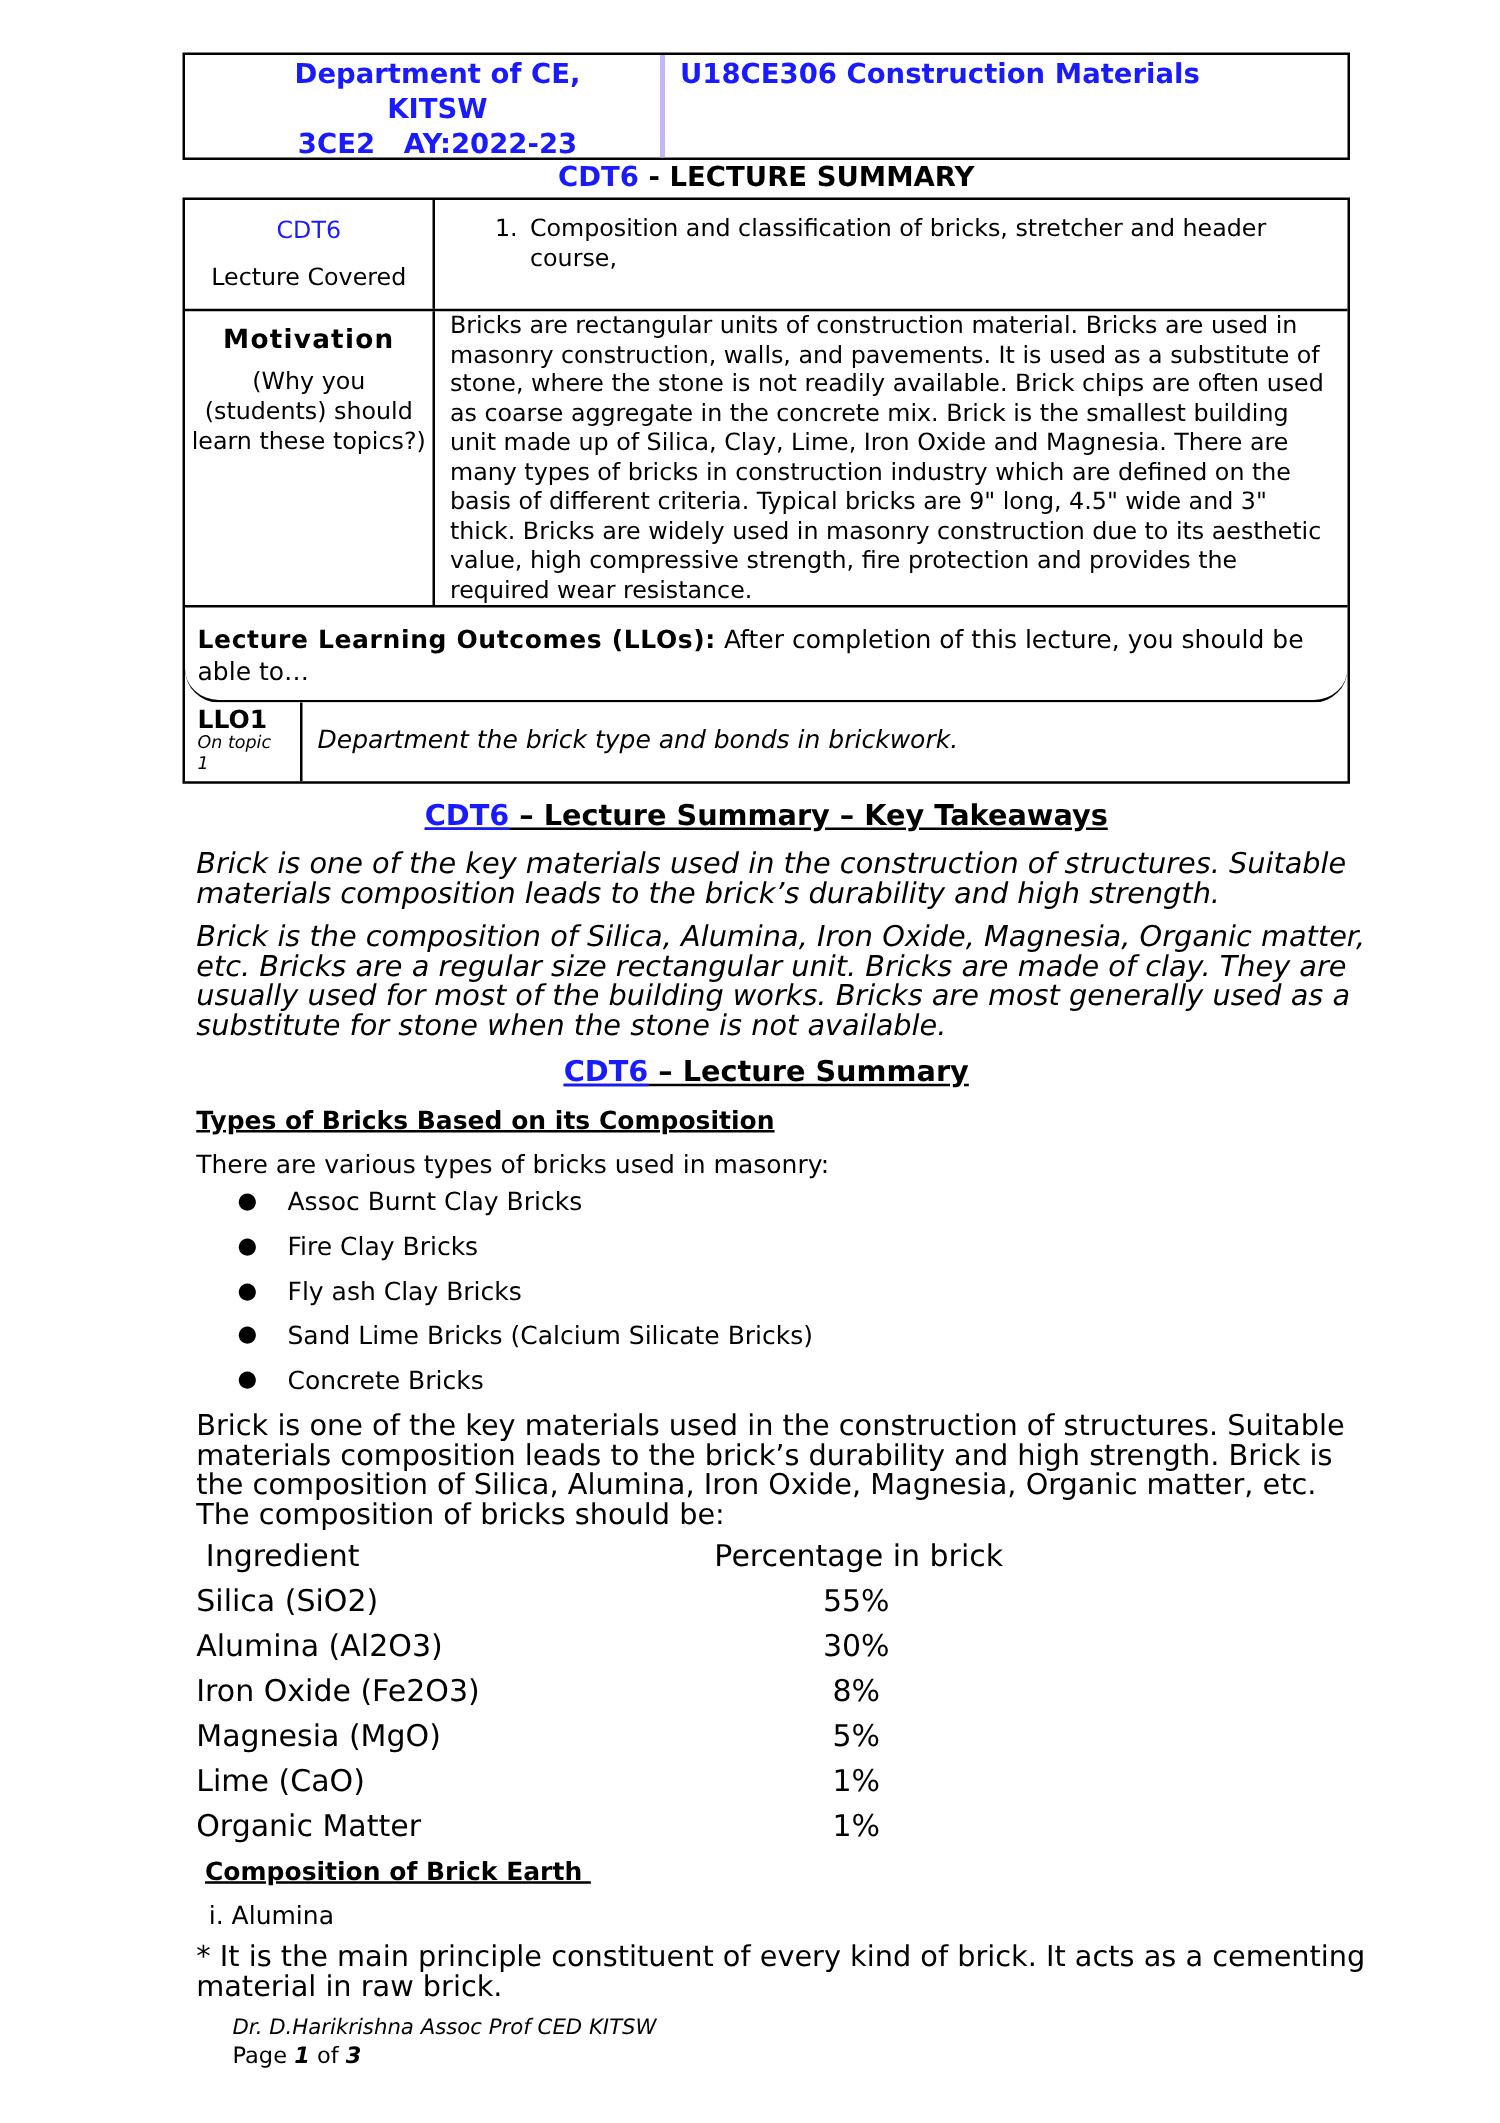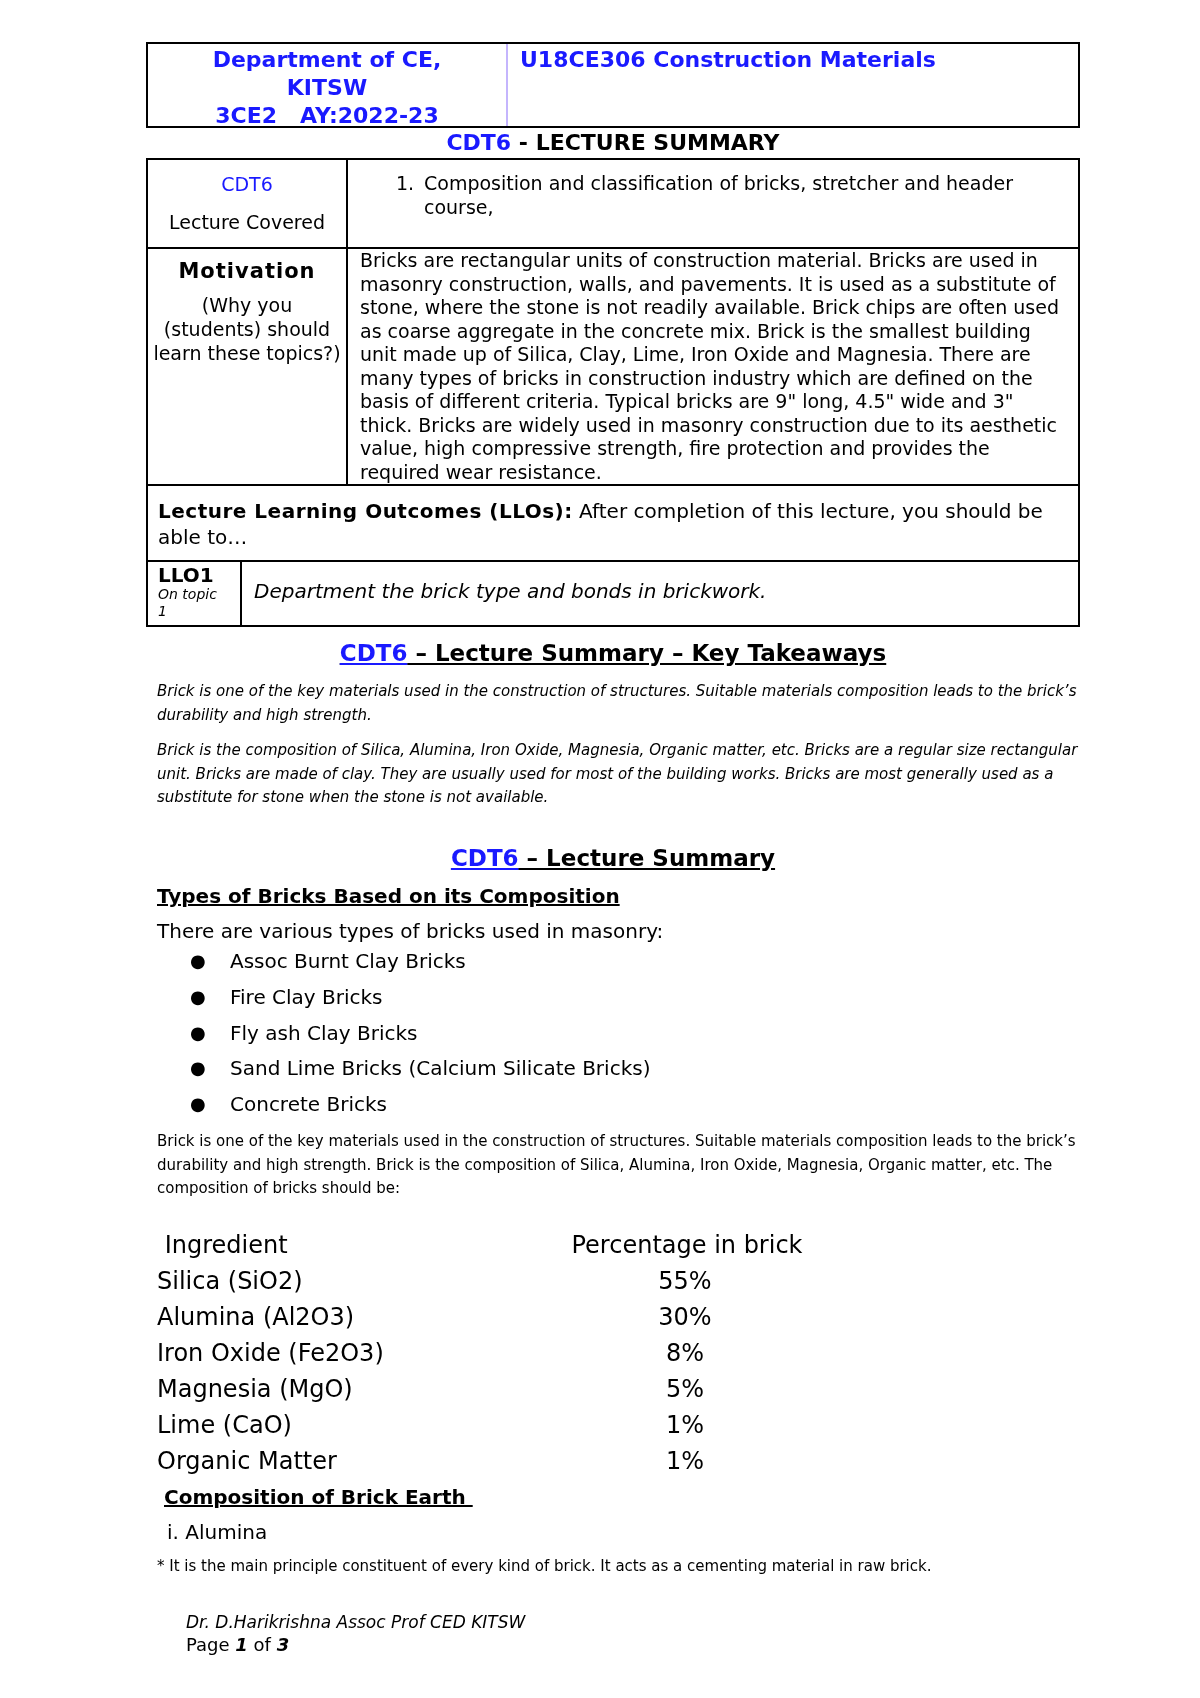--- a/index.html
+++ b/index.html
@@ -10,23 +10,24 @@
     }
     .blue { color: #1a1aff; }
     .page { position: absolute; left: 0; top: 0; width: 1200px; height: 1698px; }
 
     
     .hdr {
       position: absolute; left: 146px; top: 42px; width: 934px; height: 86px;
       border: 2px solid #000; box-sizing: border-box; display: flex;
     }
     .hdr .left {
-      width: 360px; border-right: 2px solid #c4b5fd; box-sizing: border-box;
+      width: 360px; border-right: 4px solid #c4b5fd; box-sizing: border-box;
       text-align: center; font-weight: bold; font-size: 22px; line-height: 28px;
       padding-top: 2px;
+      margin-left: 24px;
     }
     .hdr .right {
       flex: 1; font-weight: bold; font-size: 22px; padding: 2px 0 0 12px; line-height: 28px;
     }
     .title-main {
       position: absolute; left: 146px; top: 128px; width: 934px; text-align: center;
       font-weight: bold; font-size: 22px; line-height: 30px;
     }
 
     
@@ -44,38 +45,38 @@
     .r-topics { height: 89px; }
     .r-topics .c1 { padding-top: 12px; }
     .r-topics .c1 .t1 { margin-bottom: 14px; }
     .r-topics .c2 { padding: 12px 10px 0 50px; position: relative; }
     .r-topics .c2 .num { position: absolute; left: 48px; top: 12px; }
     .r-topics .c2 .txt-wrap { padding-left: 6px; margin-left: 20px; }
     .r-motiv { height: 237px; }
     .r-motiv .c1 { padding-top: 10px; }
     .r-motiv .c1 .mh { font-weight: bold; font-size: 21px; letter-spacing: 1px; margin-bottom: 10px; }
     .r-motiv .c2 { padding: 0px 8px 0 12px; }
-    .r-llo-head { height: 76px; padding: 12px 10px 0 10px; font-size: 20px; line-height: 26px; }
+    .r-llo-head { height: 76px; padding: 12px 10px 0 10px; font-size: 20px; line-height: 26px; border-radius: 27px; }
     .r-llo-head b { letter-spacing: 0.5px; }
     .r-llo1 { height: 63px; }
     .r-llo1 .c1 {
       width: 94px; text-align: left; padding-left: 10px; padding-top: 2px;
     }
     .r-llo1 .c1 .lbl { font-weight: bold; font-size: 20px; line-height: 22px; }
     .r-llo1 .c1 .sub { font-size: 14px; line-height: 17px; }
     .r-llo1 .c2 { font-style: italic; font-size: 20px; padding: 18px 0 0 12px; }
 
     
     .sec-title {
       position: absolute; left: 146px; width: 934px; text-align: center;
       font-weight: bold; font-size: 23px; text-decoration: underline;
     }
     .sec-title .blue { text-decoration: underline; }
     .para {
-      position: absolute; left: 157px; width: 940px; font-size: 15px; line-height: 23.5px;
+      position: absolute; left: 157px; width: 940px; font-size: 23px; line-height: 23.5px;
     }
     .it { font-style: italic; }
     .sub-head {
       position: absolute; left: 157px; font-weight: bold; font-size: 20px; text-decoration: underline;
     }
     .bullets { position: absolute; left: 190px; top: 946px; }
     .bullets .b {
       height: 35.8px; font-size: 20px; line-height: 30px; display: flex;
     }
     .bullets .dot { width: 40px; font-size: 18px; }

